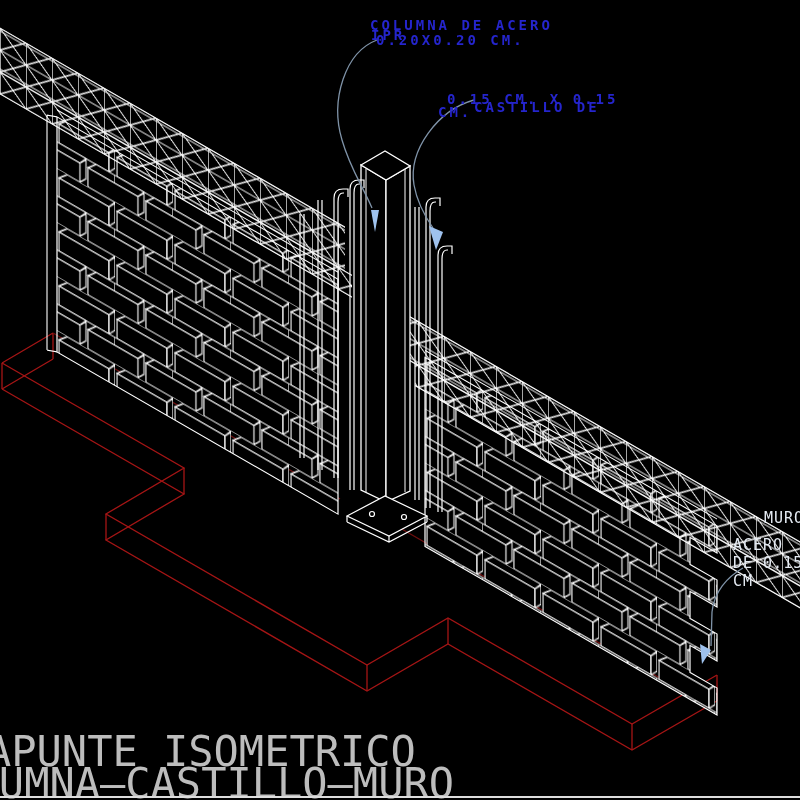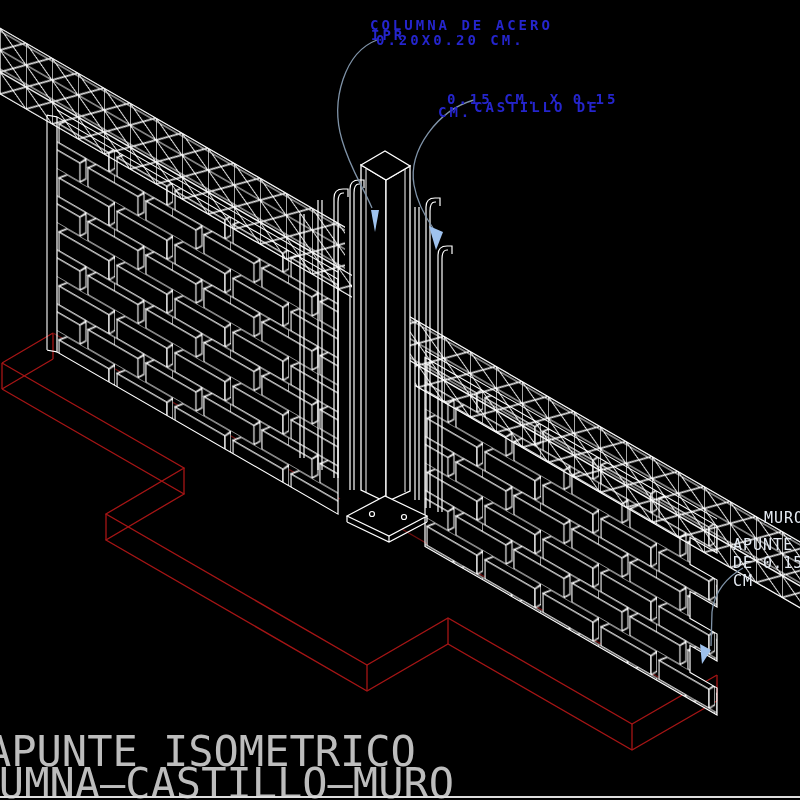--- a/index.html
+++ b/index.html
@@ -161,20 +161,20 @@
 <div class="ann" style="left:370px;top:18px;">COLUMNA DE ACERO</div>
 <div class="ann" style="left:371px;top:28px;">IPR</div>
 <div class="ann" style="left:376px;top:33px;">0.20X0.20 CM.</div>
 
 <div class="ann" style="left:474px;top:100px;">CASTILLO DE</div>
 <div class="ann" style="left:447px;top:92px;">0.15 CM. X 0.15</div>
 <div class="ann" style="left:438px;top:105px;">CM.</div>
 
 <div class="lbl" style="left:764px;top:509px;">MURO</div>
 
-<div class="lbl" style="left:733px;top:536px;"><span>APUNTE</span><br><span>DE 0.15</span><br><span>CM</span></div>
+<div class="lbl" style="left:733px;top:536px;"><span>ACERO</span><br><span>DE 0.15</span><br><span>CM</span></div>
 
 <div class="title-line" style="left:-14px;top:731px;">APUNTE ISOMETRICO</div>
 <div class="title-line" style="left:-77px;top:763px;">COLUMNA–CASTILLO–MURO</div>
 
 <div id="bottom-rule"></div>
 
 </div>
 
 </body></html>

